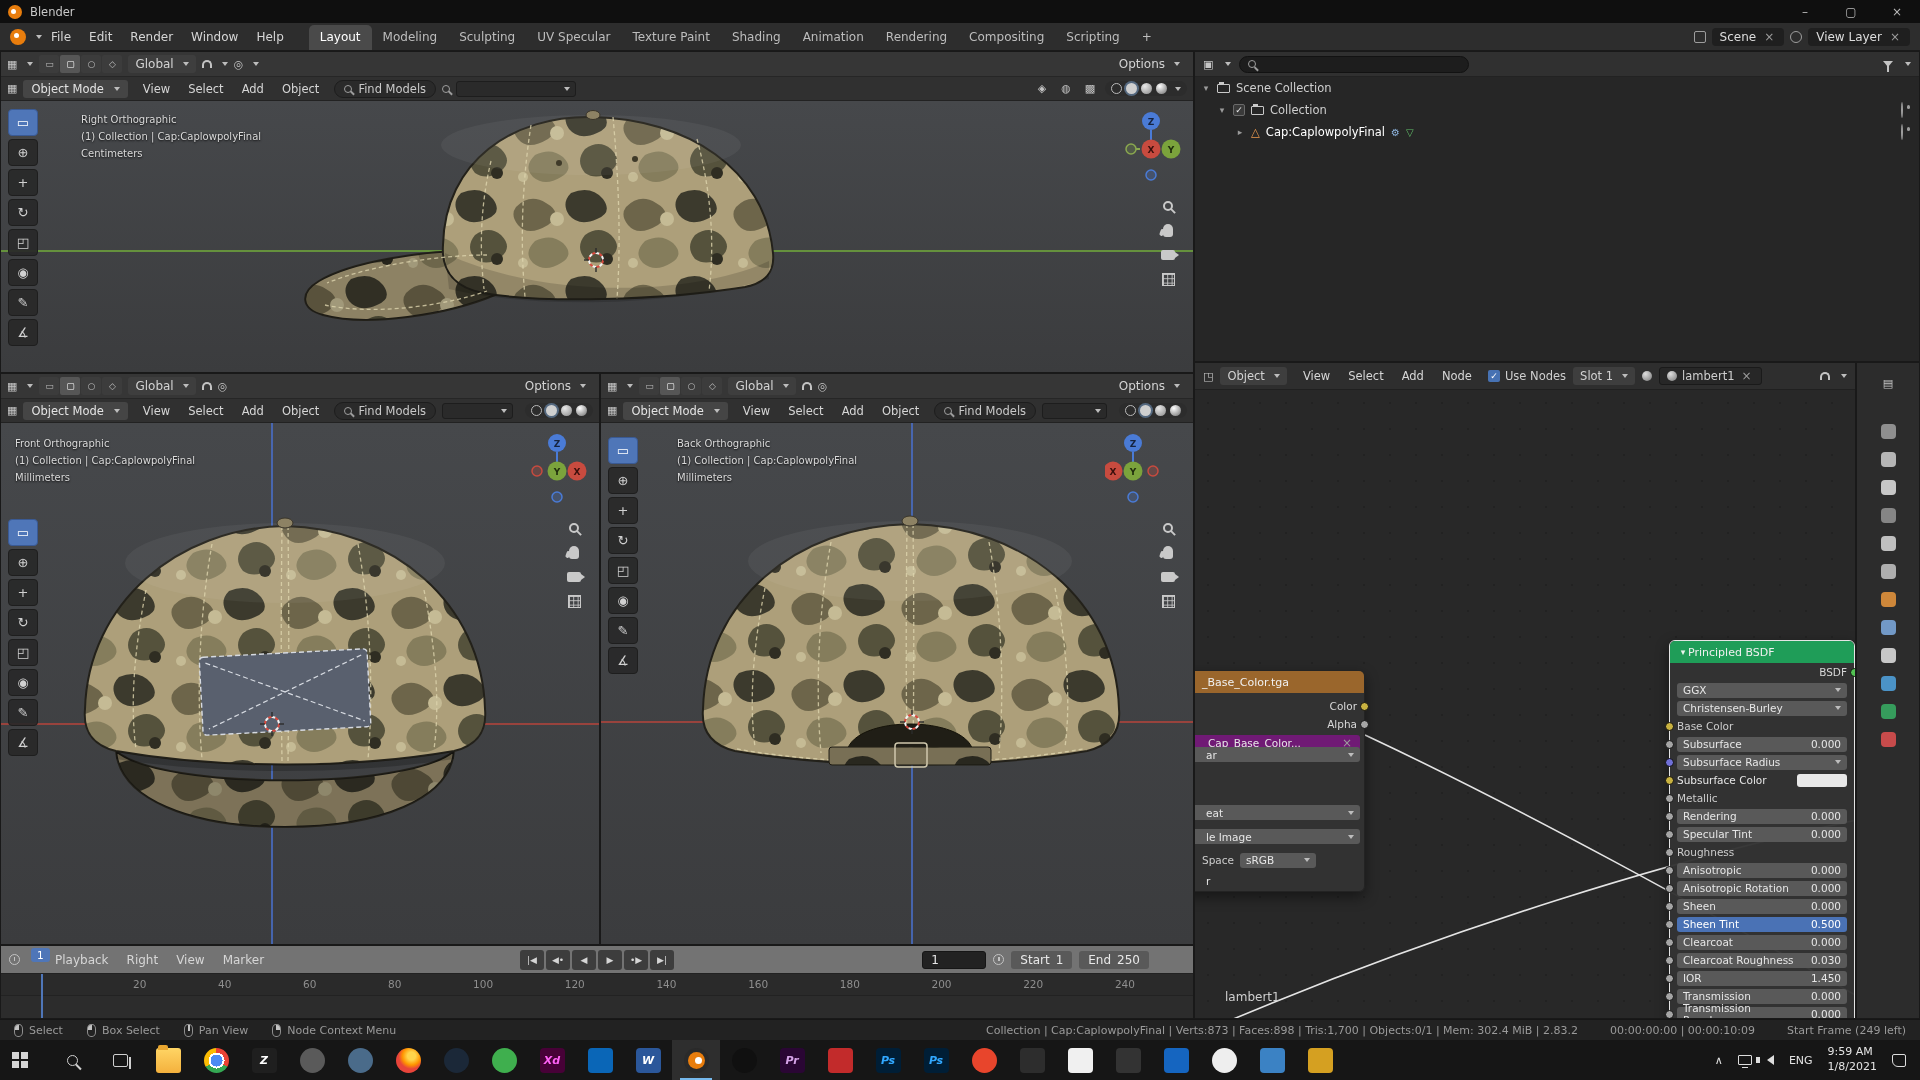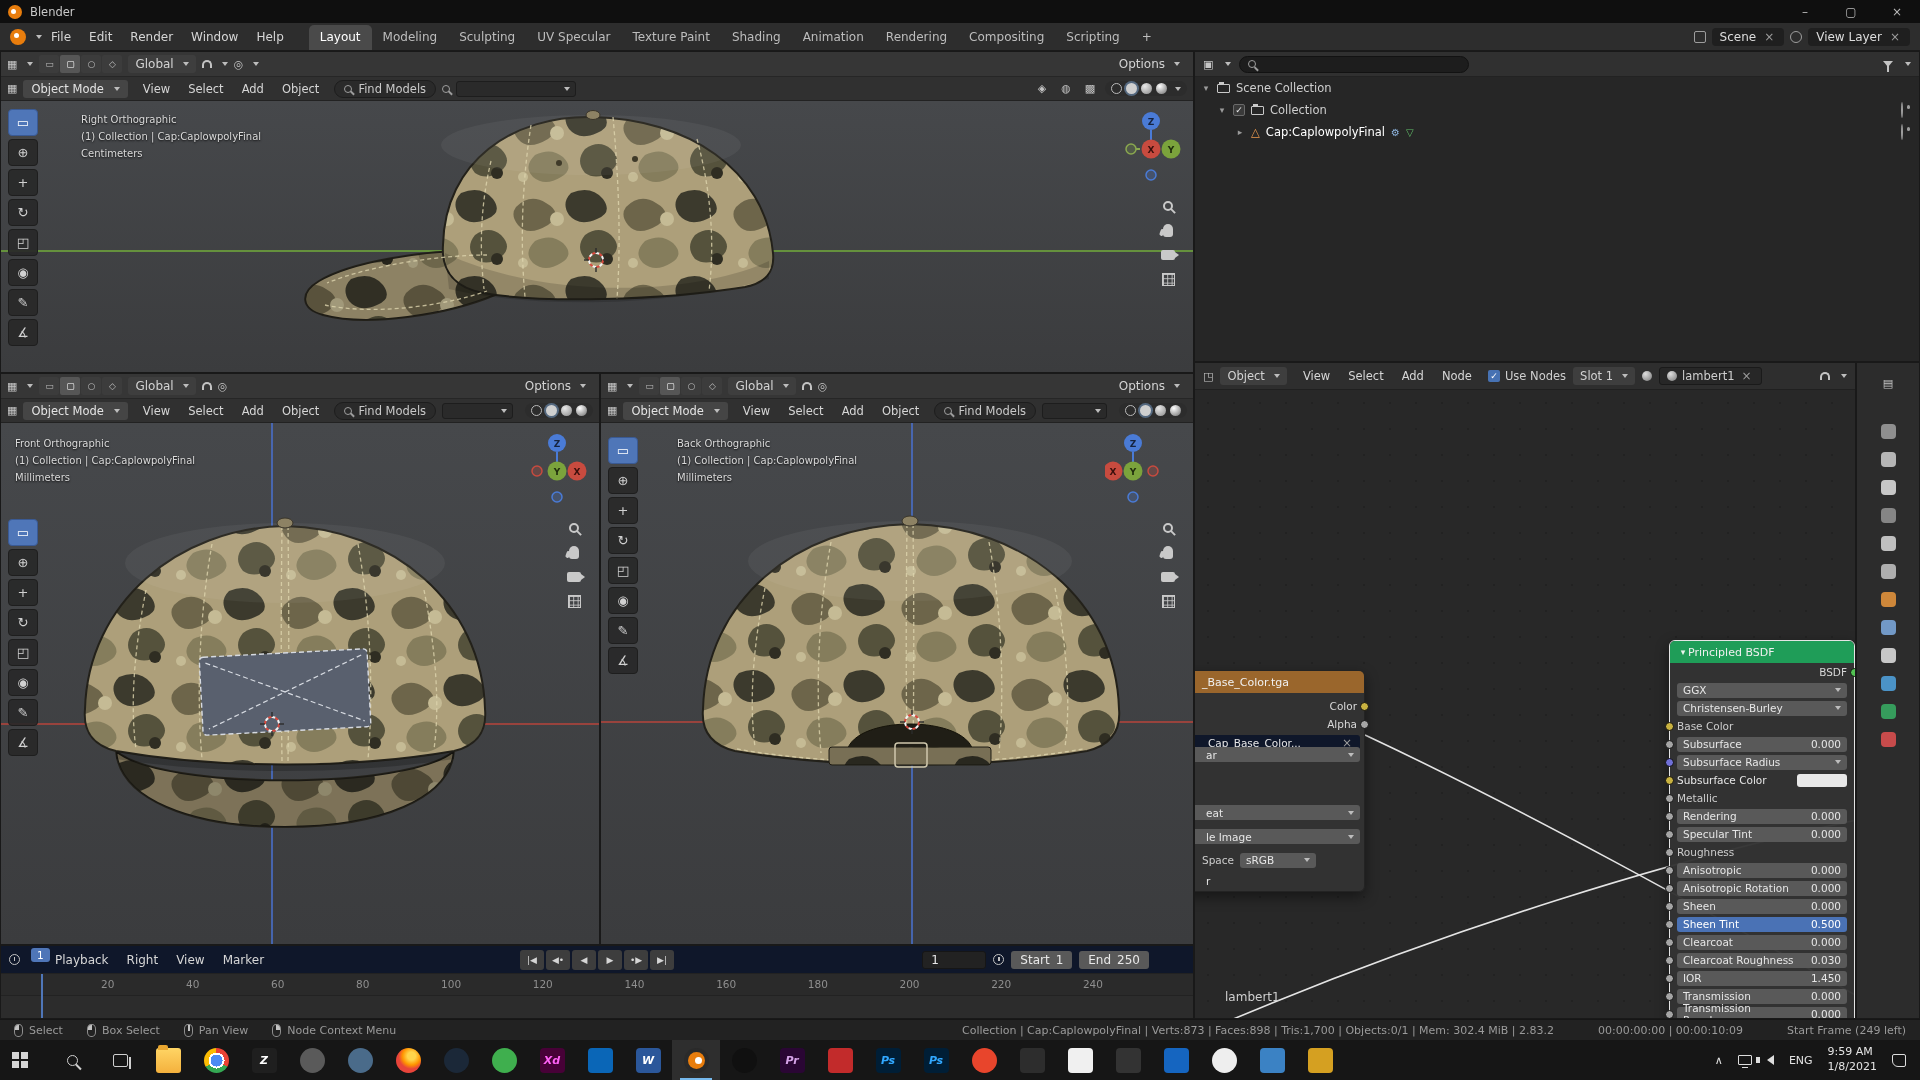--- a/index.html
+++ b/index.html
@@ -117,43 +117,43 @@
   .clip-l{padding-left:46px}
   .float-label{position:absolute;left:30px;top:600px;z-index:2;color:#cfcfcf;font-size:12px}
 
   
   #props{position:absolute;left:1856px;top:362px;width:64px;height:657px;background:#2c2c2c;border:1px solid #191919;display:flex;flex-direction:column;align-items:center;padding-top:14px;gap:0}
   .ptabs{display:flex;flex-direction:column;gap:13px;margin-top:34px;align-items:center}
   .ptab{width:15px;height:15px;border-radius:4px;background:var(--c,#9a9a9a);opacity:.9}
 
   
   #timeline{position:absolute;left:0;top:945px;width:1194px;height:74px;background:#2e2e2e;border:1px solid #191919;overflow:hidden}
-  .tl-header{height:28px;background:#0f172a;border-bottom:1px solid #222;display:flex;align-items:center;gap:8px;padding:0 8px;position:relative}
+  .tl-header{height:28px;background:#737373;border-bottom:1px solid #222;display:flex;align-items:center;gap:8px;padding:0 8px;position:relative}
   .i-clock{width:11px;height:11px;border:1.3px solid #c3c3c3;border-radius:50%;position:relative}
   .i-clock::after{content:"";position:absolute;left:4px;top:2px;width:1.3px;height:4px;background:#c3c3c3}
   .transport{position:absolute;left:50%;transform:translateX(-50%);display:flex;gap:2px}
   .tr-btn{min-width:24px;height:20px;background:#3d3d3d;border-radius:3px;display:flex;align-items:center;justify-content:center;font-size:9px;color:#d5d5d5;padding:0 4px}
   .tl-right{margin-left:auto;display:flex;align-items:center;gap:7px;padding-right:36px}
   .framefield{width:64px;height:18px;background:#222;border:1px solid #161616;border-radius:3px;display:flex;align-items:center;padding:0 8px;color:#e8e8e8}
   .pillfield{height:18px;background:#595959;border-radius:3px;display:flex;align-items:center;gap:6px;padding:0 9px;color:#e8e8e8}
   .tl-ruler{position:relative;height:22px;background:#2a2a2a;border-bottom:1px solid #222}
-  .ticks{position:absolute;left:100px;width:1002px;top:4px;display:flex;justify-content:space-between;color:#8e8e8e;font-size:10.5px}
+  .ticks{position:absolute;left:132px;width:1002px;top:4px;display:flex;justify-content:space-between;color:#8e8e8e;font-size:10.5px}
   .tl-tracks{position:relative;height:22px;background:#2c2c2c}
   .playhead-label{position:absolute;left:30px;top:2px;background:#4f76b8;color:#fff;border-radius:3px;padding:1px 6px;font-size:10.5px;z-index:3}
   .playhead-line{position:absolute;left:40px;top:28px;bottom:0;width:2px;background:#4f76b8;z-index:2}
 
   
   #statusbar{position:absolute;left:0;top:1019px;width:1920px;height:21px;background:#222;border-top:1px solid #161616;display:flex;align-items:center;gap:24px;padding:0 14px;color:#999;font-size:11px;white-space:nowrap}
   .hint{display:flex;align-items:center;gap:6px}
   .mico{width:9px;height:13px;border:1px solid #8f8f8f;border-radius:4px/5px;position:relative;flex:none}
   .mico::before{content:"";position:absolute;background:#c3c3c3}
   .t-l .mico::before{left:0;top:0;width:4px;height:5px;border-radius:3px 0 0 0}
   .t-m .mico::before{left:3px;top:0;width:2.5px;height:6px}
   .t-r .mico::before{right:0;top:0;width:4px;height:5px;border-radius:0 3px 0 0}
-  .sb-right{margin-left:auto;display:flex;align-items:center;gap:44px;color:#9a9a9a}
+  .sb-right{margin-left:auto;display:flex;align-items:center;gap:32px;color:#9a9a9a}
 
   
   #taskbar{position:absolute;left:0;top:1040px;width:1920px;height:40px;background:#161616;display:flex;align-items:stretch}
   .tb-sys{width:48px;display:flex;align-items:center;justify-content:center}
   .i-winlogo{width:7px;height:7px;background:#d4d4d4;box-shadow:9px 0 0 #d4d4d4,0 9px 0 #d4d4d4,9px 9px 0 #d4d4d4;margin:-9px 9px 0 -9px}
   .i-magbig{width:11px;height:11px;border:1.8px solid #cfcfcf;border-radius:50%;position:relative}
   .i-magbig::after{content:"";position:absolute;width:7px;height:2px;background:#cfcfcf;transform:rotate(45deg);right:-5px;bottom:-3px}
   .i-tv{width:15px;height:13px;border:1.6px solid #cfcfcf;border-radius:2px;position:relative}
   .i-tv::after{content:"";position:absolute;right:-4px;top:2px;width:2px;height:12px;background:#cfcfcf}
   .tb-apps{display:flex}
@@ -685,21 +685,21 @@
     <div class="node img-node">
       <div class="node-title clip-l">_Base_Color.tga</div>
       <div class="nrow out hs" style="position:absolute;left:0;right:0;top:26px">
         <span>Color</span>
         <span class="socket outp" style="--sc:#c9b240"></span>
       </div>
       <div class="nrow out hs" style="position:absolute;left:0;right:0;top:44px">
         <span>Alpha</span>
         <span class="socket outp" style="--sc:#a5a5a5"></span>
       </div>
-      <div class="ipill" style="top:64px;background:#0f172a">
+      <div class="ipill" style="top:64px;background:#701a75">
         <span class="clip-l" style="padding-left:42px">Cap_Base_Color...</span>
         <span class="spacer"></span>
         <span class="xbtn">×</span>
       </div>
       <div class="ipill clip-l" style="top:76px">
           <span>ar</span>
           <span class="spacer"></span>
           <span class="chev"></span>
         </div>
       <div class="ipill clip-l" style="top:134px">

